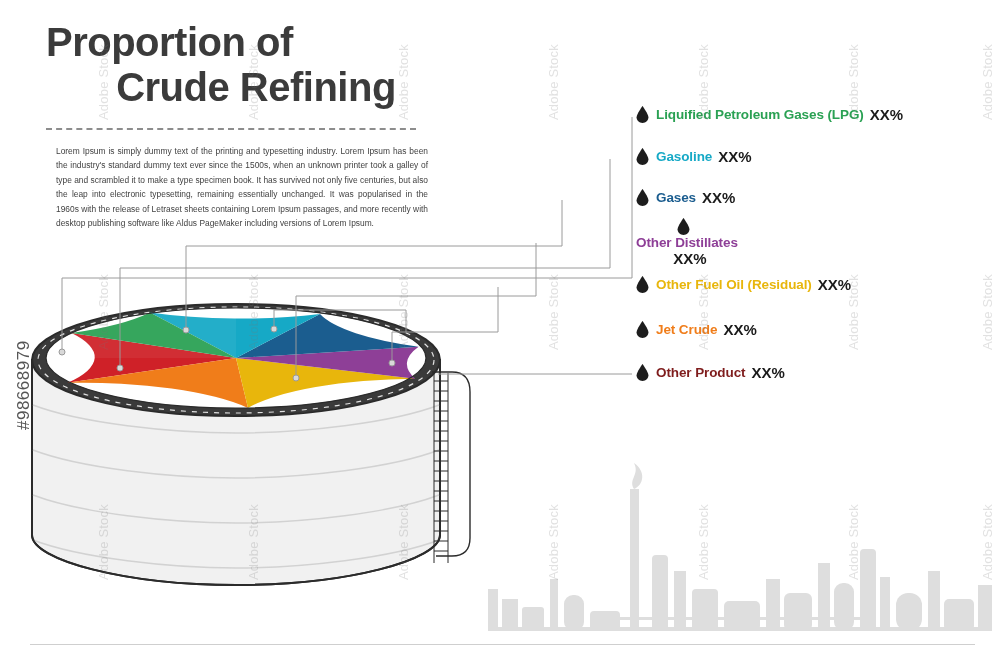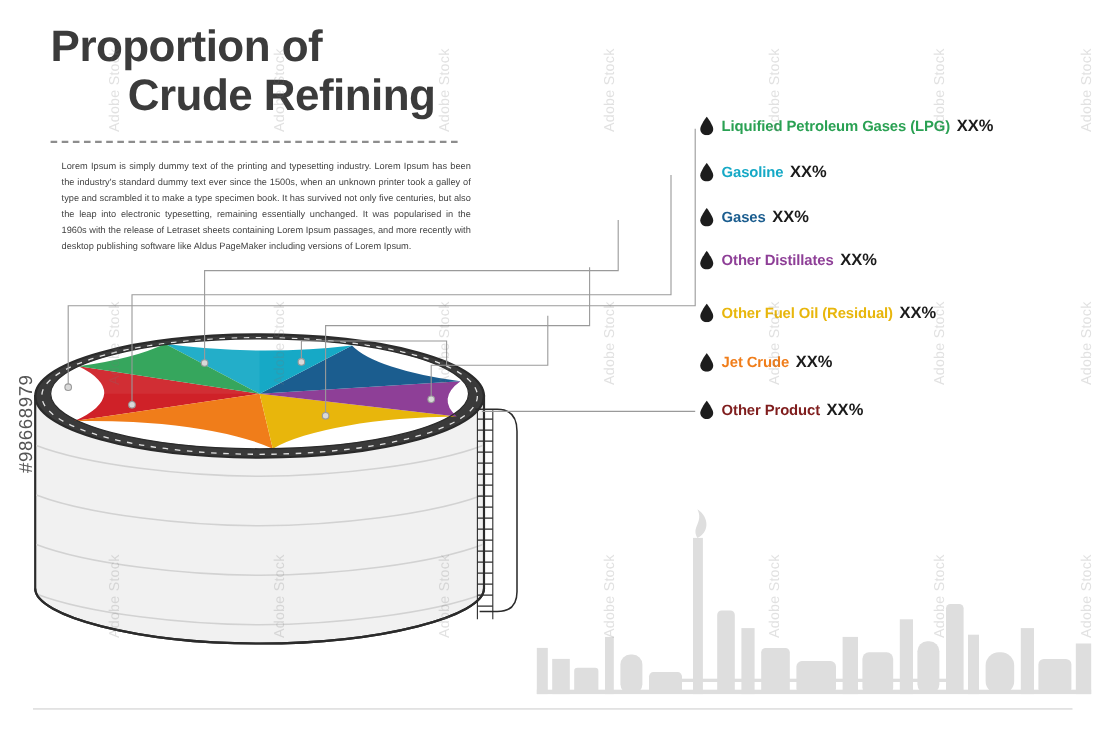--- a/index.html
+++ b/index.html
@@ -211,21 +211,21 @@
   </div>
 
   <div class="legend-row" style="top:91px;">
     <svg class="drop" viewBox="0 0 13 17">
       <path d="M6.5 0 C6.5 0 0.6 8 0.6 11.3 C0.6 14.5 3.2 17 6.5 17 C9.8 17 12.4 14.5 12.4 11.3 C12.4 8 6.5 0 6.5 0 Z" fill="#1d1d1d"></path>
     </svg>
     <span class="legend-label" style="color:#1b5d8f;">Gases</span>
     <span class="legend-value">XX%</span>
   </div>
 
-  <div class="legend-row" style="top:130px;">
+  <div class="legend-row" style="top:120px;flex-direction:column;">
     <svg class="drop" viewBox="0 0 13 17">
       <path d="M6.5 0 C6.5 0 0.6 8 0.6 11.3 C0.6 14.5 3.2 17 6.5 17 C9.8 17 12.4 14.5 12.4 11.3 C12.4 8 6.5 0 6.5 0 Z" fill="#1d1d1d"></path>
     </svg>
     <span class="legend-label" style="color:#8e3f97;">Other Distillates</span>
     <span class="legend-value">XX%</span>
   </div>
 
   <div class="legend-row" style="top:178px;">
     <svg class="drop" viewBox="0 0 13 17">
       <path d="M6.5 0 C6.5 0 0.6 8 0.6 11.3 C0.6 14.5 3.2 17 6.5 17 C9.8 17 12.4 14.5 12.4 11.3 C12.4 8 6.5 0 6.5 0 Z" fill="#1d1d1d"></path>

